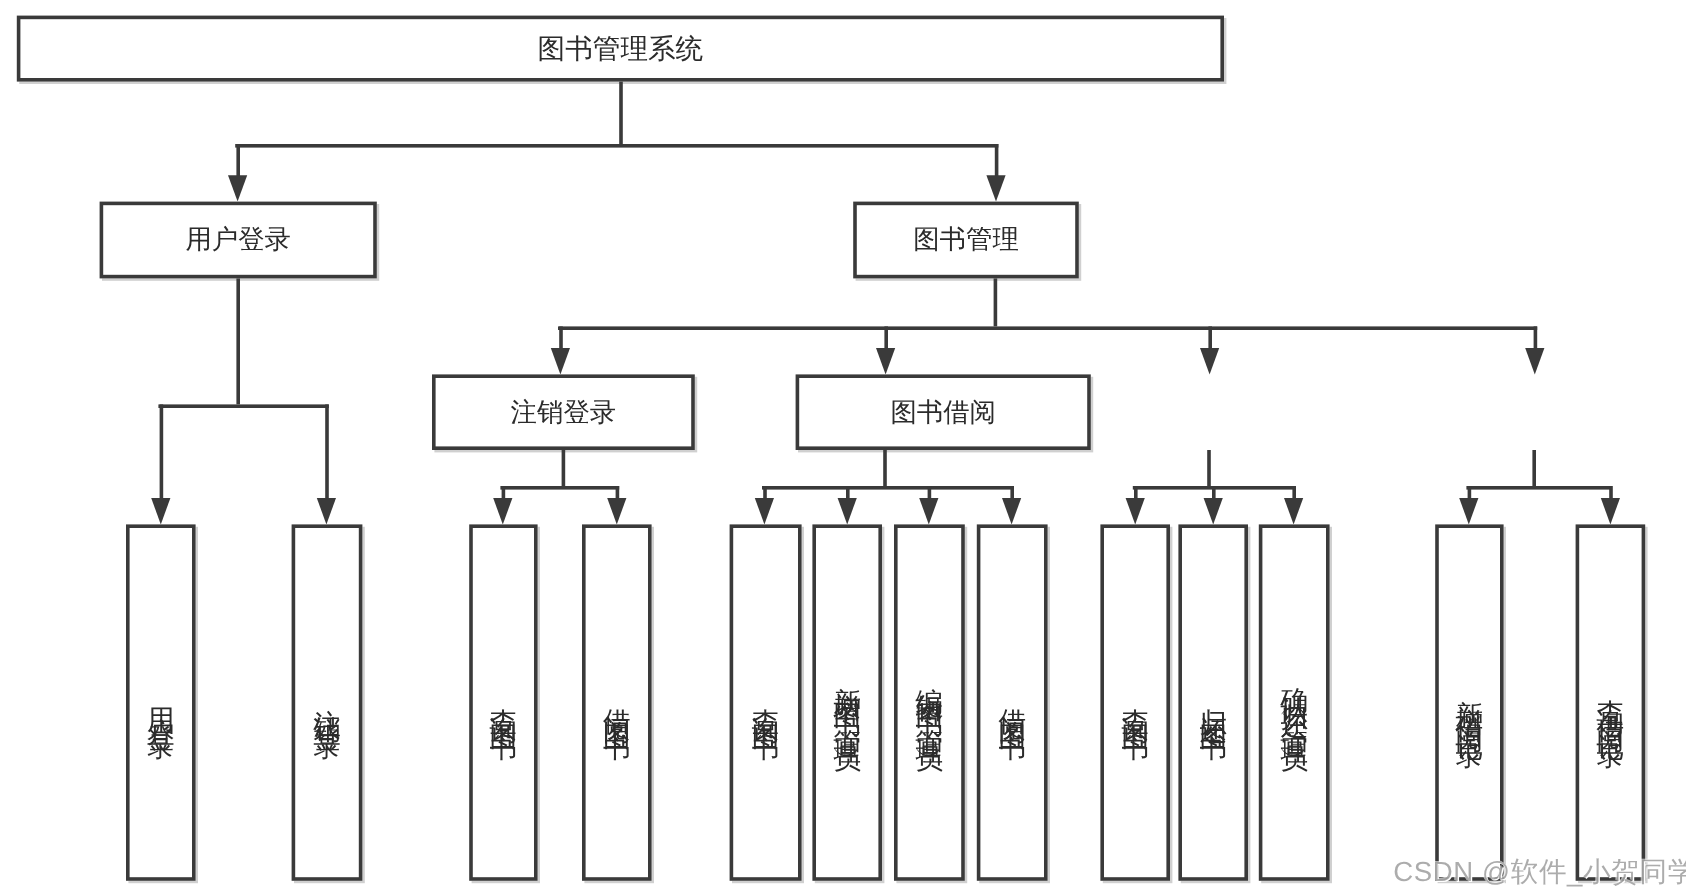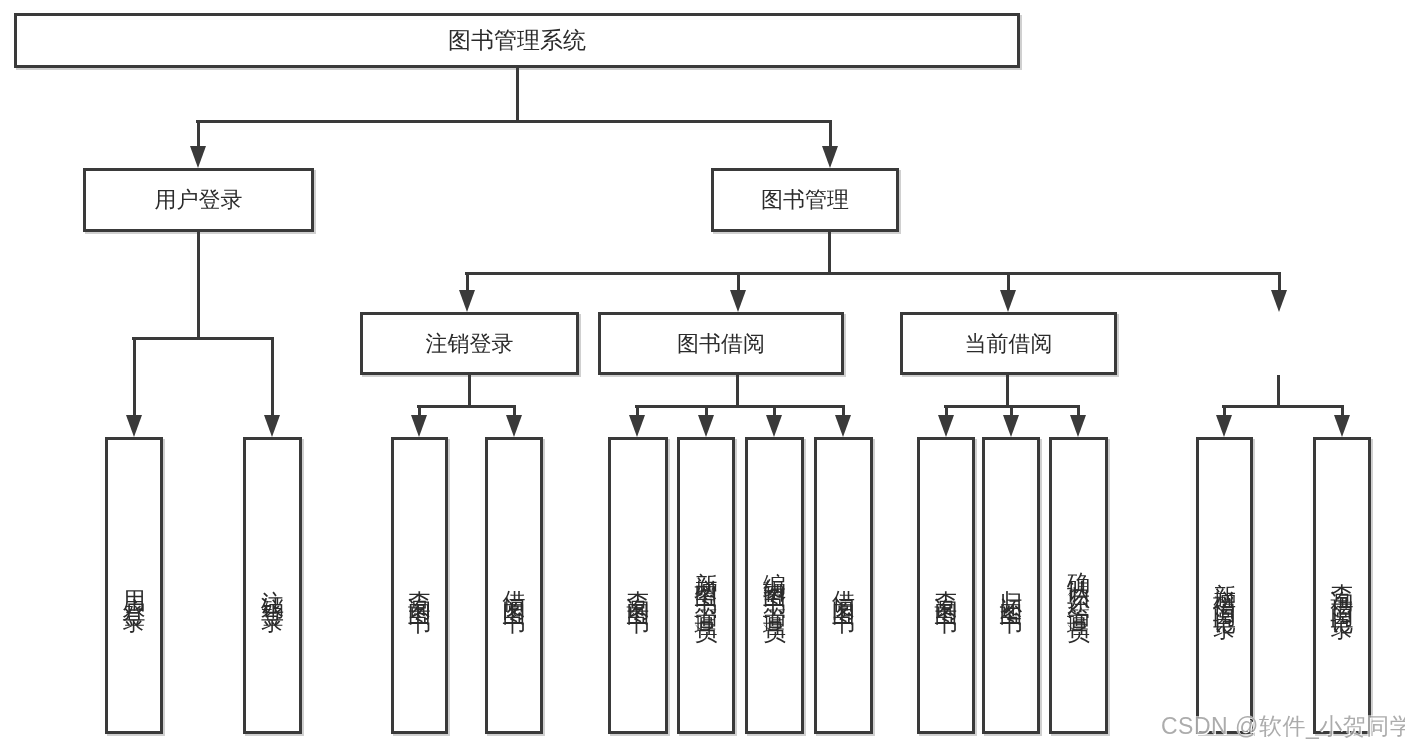--- a/index.html
+++ b/index.html
@@ -70,25 +70,22 @@
   <div class="vline" style="left:1007px;top:272px;height:20px"></div>
   <div class="vline" style="left:1278px;top:272px;height:20px"></div>
   <div class="arrow" style="left:459px;top:290px"></div>
   <div class="arrow" style="left:730px;top:290px"></div>
   <div class="arrow" style="left:1000px;top:290px"></div>
   <div class="arrow" style="left:1271px;top:290px"></div>
 
   <div class="box" style="left:360px;top:312px;width:219px;height:63px">
     <span class="lbl">注销登录</span>
   </div>
-  <div class="box" style="left:598px;top:312px;width:246px;height:63px">
+  <div class="box" style="left:663px;top:312px;width:246px;height:63px">
     <span class="lbl">图书借阅</span>
-  </div>
-  <div class="box" style="left:900px;top:312px;width:217px;height:63px">
-    <span class="lbl">当前借阅</span>
   </div>
 
   <div class="vline" style="left:468px;top:375px;height:30px"></div>
   <div class="hline" style="left:417px;top:405px;width:99px"></div>
   <div class="vline" style="left:418px;top:405px;height:14px"></div>
   <div class="vline" style="left:513px;top:405px;height:14px"></div>
   <div class="arrow" style="left:411px;top:415px"></div>
   <div class="arrow" style="left:506px;top:415px"></div>
 
   <div class="vline" style="left:736px;top:375px;height:30px"></div>

